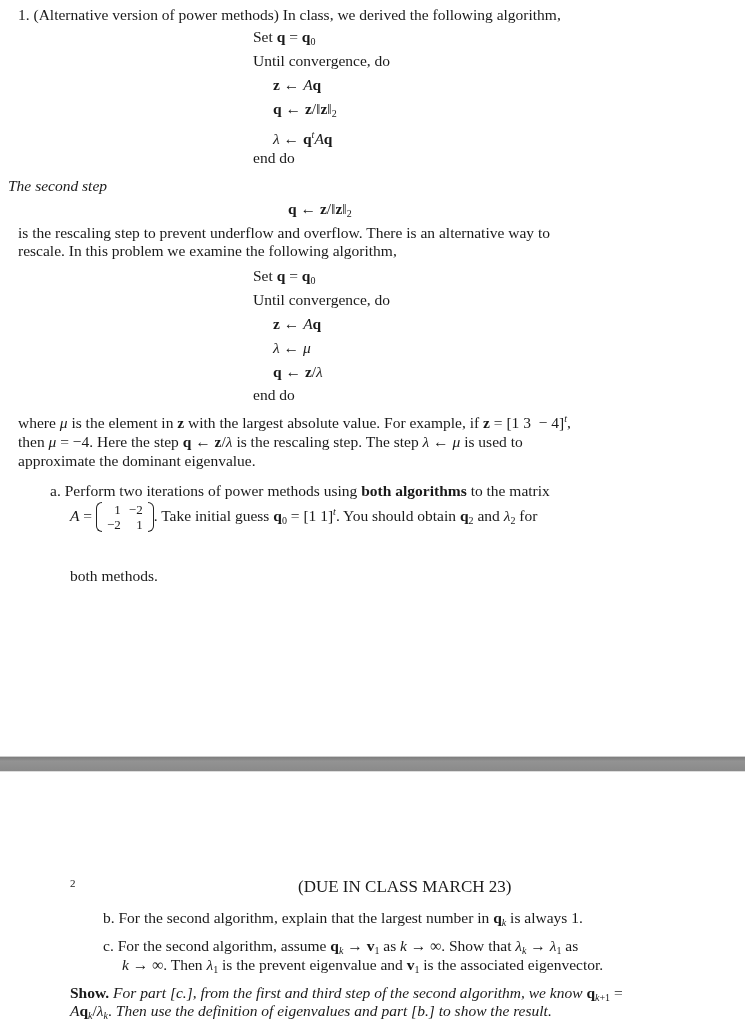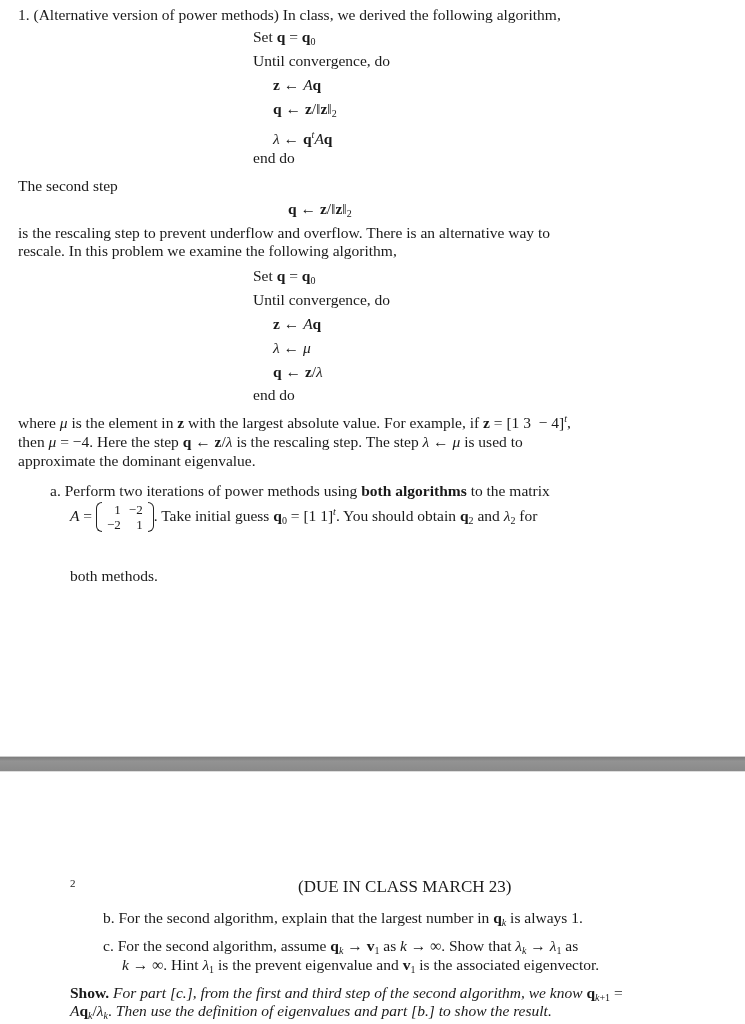--- a/index.html
+++ b/index.html
@@ -31,21 +31,21 @@
 
   <div>
     <div class="abs" style="left:253px;top:28px;"><span>Set</span> <b class="v">q</b> = <b class="v">q</b><sub>0</sub></div>
     <div class="abs" style="left:253px;top:52px;">Until convergence, do</div>
     <div class="abs" style="left:273px;top:76px;"><b class="v">z</b> ← <i class="m">A</i><b class="v">q</b></div>
     <div class="abs" style="left:273px;top:100px;"><b class="v">q</b> ← <b class="v">z</b>/‖<b class="v">z</b>‖<sub>2</sub></div>
     <div class="abs" style="left:273px;top:124px;margin-top:6px;"><i class="m">λ</i> ← <b class="v">q</b><sup><i>t</i></sup><i class="m">A</i><b class="v">q</b></div>
     <div class="abs" style="left:253px;top:149px;">end do</div>
   </div>
 
-  <div class="abs" style="left:18px;top:177px;">The second step</div>
+  <div class="abs" style="left:8px;top:177px;font-style:italic;">The second step</div>
   <div class="abs" style="left:288px;top:200px;"><b class="v">q</b> ← <b class="v">z</b>/‖<b class="v">z</b>‖<sub>2</sub></div>
   <div class="abs" style="left:18px;top:224px;">is the rescaling step to prevent underflow and overflow.  There is an alternative way to</div>
   <div class="abs" style="left:18px;top:242px;">rescale. In this problem we examine the following algorithm,</div>
 
   <div>
     <div class="abs" style="left:253px;top:267px;"><span>Set</span> <b class="v">q</b> = <b class="v">q</b><sub>0</sub></div>
     <div class="abs" style="left:253px;top:291px;">Until convergence, do</div>
     <div class="abs" style="left:273px;top:315px;"><b class="v">z</b> ← <i class="m">A</i><b class="v">q</b></div>
     <div class="abs" style="left:273px;top:339px;text-align:center;"><i class="m">λ</i> ← <i class="m">μ</i></div>
     <div class="abs" style="left:273px;top:363px;"><b class="v">q</b> ← <b class="v">z</b>/<i class="m">λ</i></div>
@@ -93,21 +93,21 @@
   <div class="abs" style="left:298px;top:877px;font-size:17px;">(DUE IN CLASS MARCH 23)</div>
 
   <div class="abs" style="left:103px;top:909px;text-align:right;">
     <span>b.</span> <span>For the second algorithm, explain that the largest number in</span> <b class="v">q</b><sub><i>k</i></sub> <span>is always 1.</span>
   </div>
 
   <div class="abs" style="left:103px;top:937px;">
     <span>c.</span> <span>For the second algorithm, assume</span> <b class="v">q</b><sub><i>k</i></sub> → <b class="v">v</b><sub>1</sub> <span>as</span> <i class="m">k</i> → ∞. <span>Show that</span> <i class="m">λ</i><sub><i>k</i></sub> → <i class="m">λ</i><sub>1</sub> <span>as</span>
   </div>
   <div class="abs" style="left:122px;top:956px;">
-    <i class="m">k</i> → ∞<span>. Hint</span> <i class="m">λ</i><sub>1</sub> <span>is the prevent eigenvalue and</span> <b class="v">v</b><sub>1</sub> <span>is the associated eigenvector.</span>
+    <i class="m">k</i> → ∞<span>. Then</span> <i class="m">λ</i><sub>1</sub> <span>is the prevent eigenvalue and</span> <b class="v">v</b><sub>1</sub> <span>is the associated eigenvector.</span>
   </div>
 
   <div class="abs" style="left:70px;top:984px;">
     <b>Show.</b> <i>For part [c.], from the first and third step of the second algorithm, we know</i> <b class="v">q</b><sub><i>k</i>+1</sub> =
   </div>
   <div class="abs" style="left:70px;top:1002px;">
     <i class="m">A</i><b class="v">q</b><sub><i>k</i></sub>/<i class="m">λ</i><sub><i>k</i></sub>. <i>Then use the definition of eigenvalues and part [b.] to show the result.</i>
   </div>
 </div>
 

